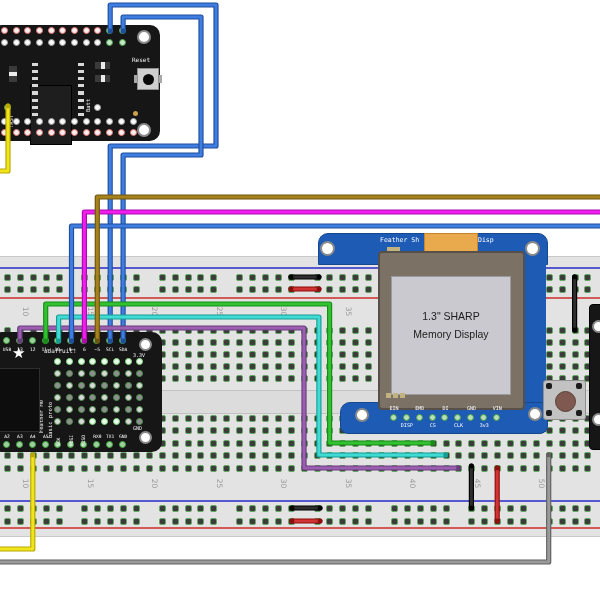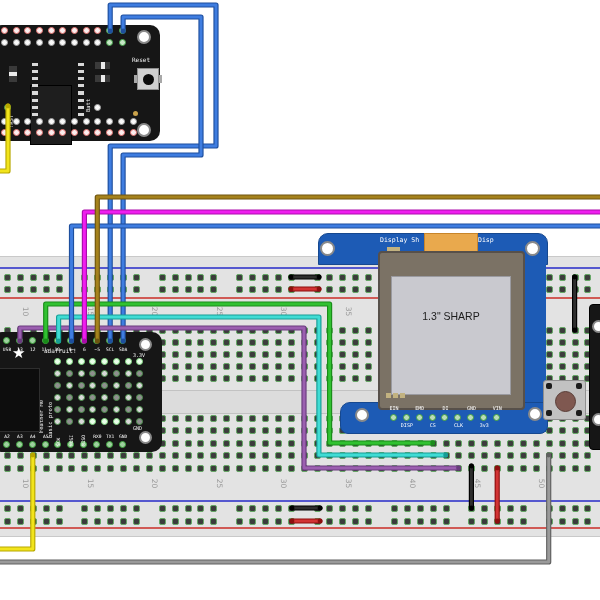--- a/index.html
+++ b/index.html
@@ -909,28 +909,29 @@
         <div style="left: 99.3px; top: 102px; font-size: 4.6px; color: rgb(255, 255, 255); white-space: nowrap; position: absolute; width: 12px; text-align: center;">RX0</div>
         <div style="left: 112.2px; top: 102px; font-size: 4.6px; color: rgb(255, 255, 255); white-space: nowrap; position: absolute; width: 12px; text-align: center;">TX1</div>
         <div style="left: 125.1px; top: 102px; font-size: 4.6px; color: rgb(255, 255, 255); white-space: nowrap; position: absolute; width: 12px; text-align: center;">GND</div>
       </div>
   </div>
 
   <div>
     <div id="disp-top"></div>
     <div id="disp-right"></div>
     <div id="disp-bottom"></div>
-    <div class="silk" style="left:380px">Display Sh</div>
+    <div class="silk" style="left:380px">Feather Sh</div>
     <div class="silk" style="left:478px">Disp</div>
     <div id="flex"></div>
     <div id="flex2"></div>
     <div id="bezel"></div>
     <div id="lcd">
       <div id="lcd-text">
         <div>1.3" SHARP</div>
+        <div>Memory Display</div>
       </div>
     </div>
     <div class="pads">
         <div></div>
         <div></div>
         <div></div>
       </div>
     <div id="disp-holes">
         <div class="mhole" style="left: 319.5px; top: 240.5px; width: 11px; height: 11px; position: absolute;"></div>
         <div class="mhole" style="left: 524.5px; top: 240.5px; width: 11px; height: 11px; position: absolute;"></div>

